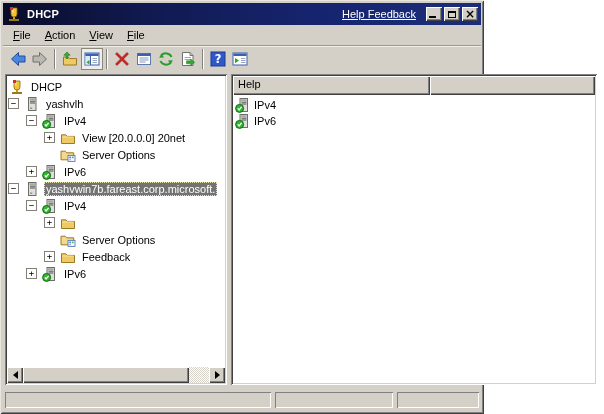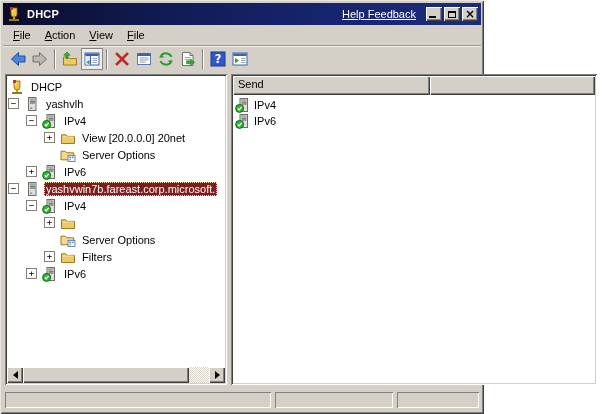--- a/index.html
+++ b/index.html
@@ -58,21 +58,21 @@
   .trow { height:17px; display:flex; align-items:center; white-space:nowrap; }
   .lv0 { padding-left:2px; } .lv1 { padding-left:1px; } .lv2 { padding-left:19px; } .lv3 { padding-left:37px; }
   .exp {
     width:11px; height:11px; flex:0 0 11px; margin-right:5px;
     border:1px solid #848078; background:#fff;
     font:9px/9px "DejaVu Sans Mono",monospace; text-align:center; color:#000;
   }
   .exp.none { border:none; background:transparent; }
   .tico { width:16px; height:16px; flex:0 0 16px; margin-right:4px; }
   .tlabel { padding:1px 2px; }
-  .tlabel.sel { background:#7f1d1d; color:#fff; outline:1px dotted #e8e4b0; outline-offset:-1px; }
+  .tlabel.sel { background:#737373; color:#fff; outline:1px dotted #e8e4b0; outline-offset:-1px; }
 
   
   .hscroll {
     position:absolute; left:2px; right:2px; bottom:2px; height:16px;
     background:repeating-conic-gradient(#fff 0% 25%, #d6d2ca 0% 50%) 0 0 / 2px 2px;
   }
   .sb-btn {
     position:absolute; top:0; width:16px; height:16px; background:#d4d0c8;
     box-shadow: inset 1px 1px #fff, inset -1px -1px #404040, inset -2px -2px #808080;
     display:flex; align-items:center; justify-content:center;
@@ -360,21 +360,21 @@
             <use href="#i-folder-opt"></use>
           </svg>
         <span class="tlabel">Server Options</span>
       </div>
 
       <div class="trow lv3">
         <span class="exp">+</span>
         <svg class="tico">
             <use href="#i-folder"></use>
           </svg>
-        <span class="tlabel">Filters</span>
+        <span class="tlabel">Feedback</span>
       </div>
 
       <div class="trow lv2">
         <span class="exp">+</span>
         <svg class="tico">
             <use href="#i-server-check"></use>
           </svg>
         <span class="tlabel">IPv6</span>
       </div>
 
@@ -387,21 +387,21 @@
       <span class="sb-thumb"></span>
       <span class="sb-btn sb-right">
           <span class="tri-r"></span>
         </span>
     </div>
   </div>
 
   <div class="pane list-pane">
     <div class="list-inner">
       <div class="list-header">
-        <div class="hcell c1">Send</div>
+        <div class="hcell c1">Help</div>
         <div class="hcell c2"></div>
       </div>
       <div class="list-rows">
         <div class="lrow">
           <svg class="lico">
               <use href="#i-server-check"></use>
             </svg>
           <span>IPv4</span>
         </div>
         <div class="lrow">

